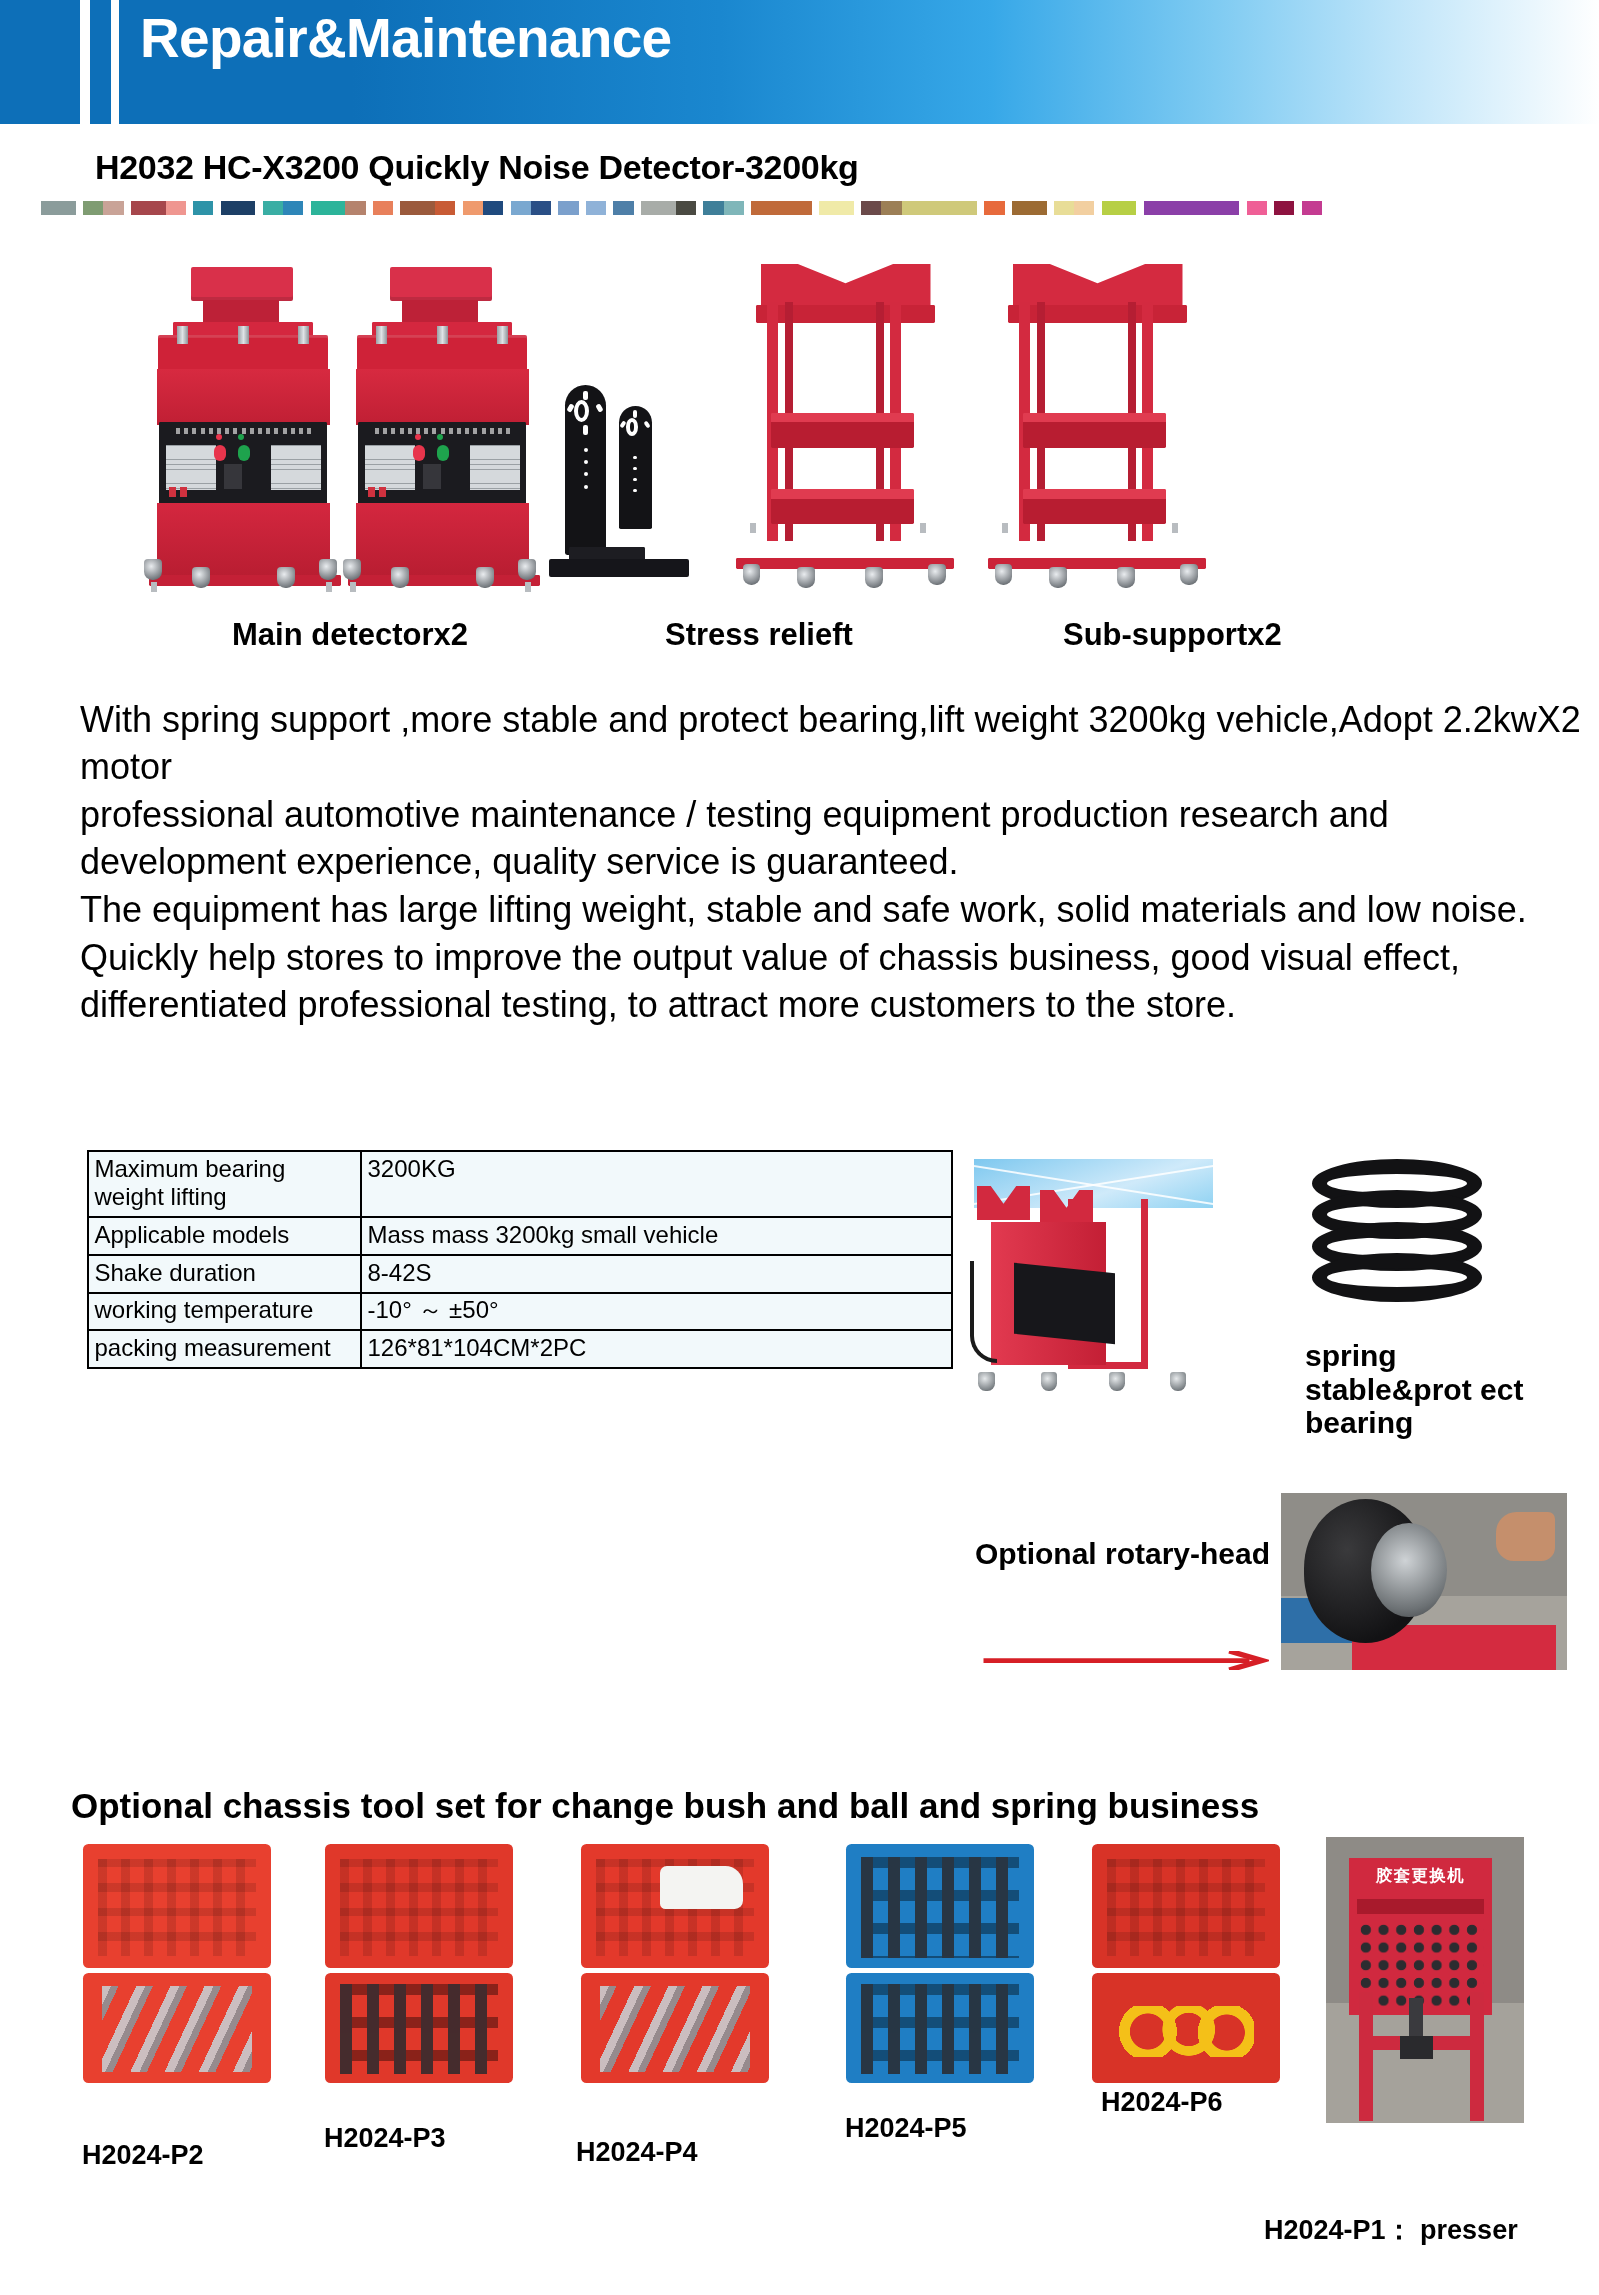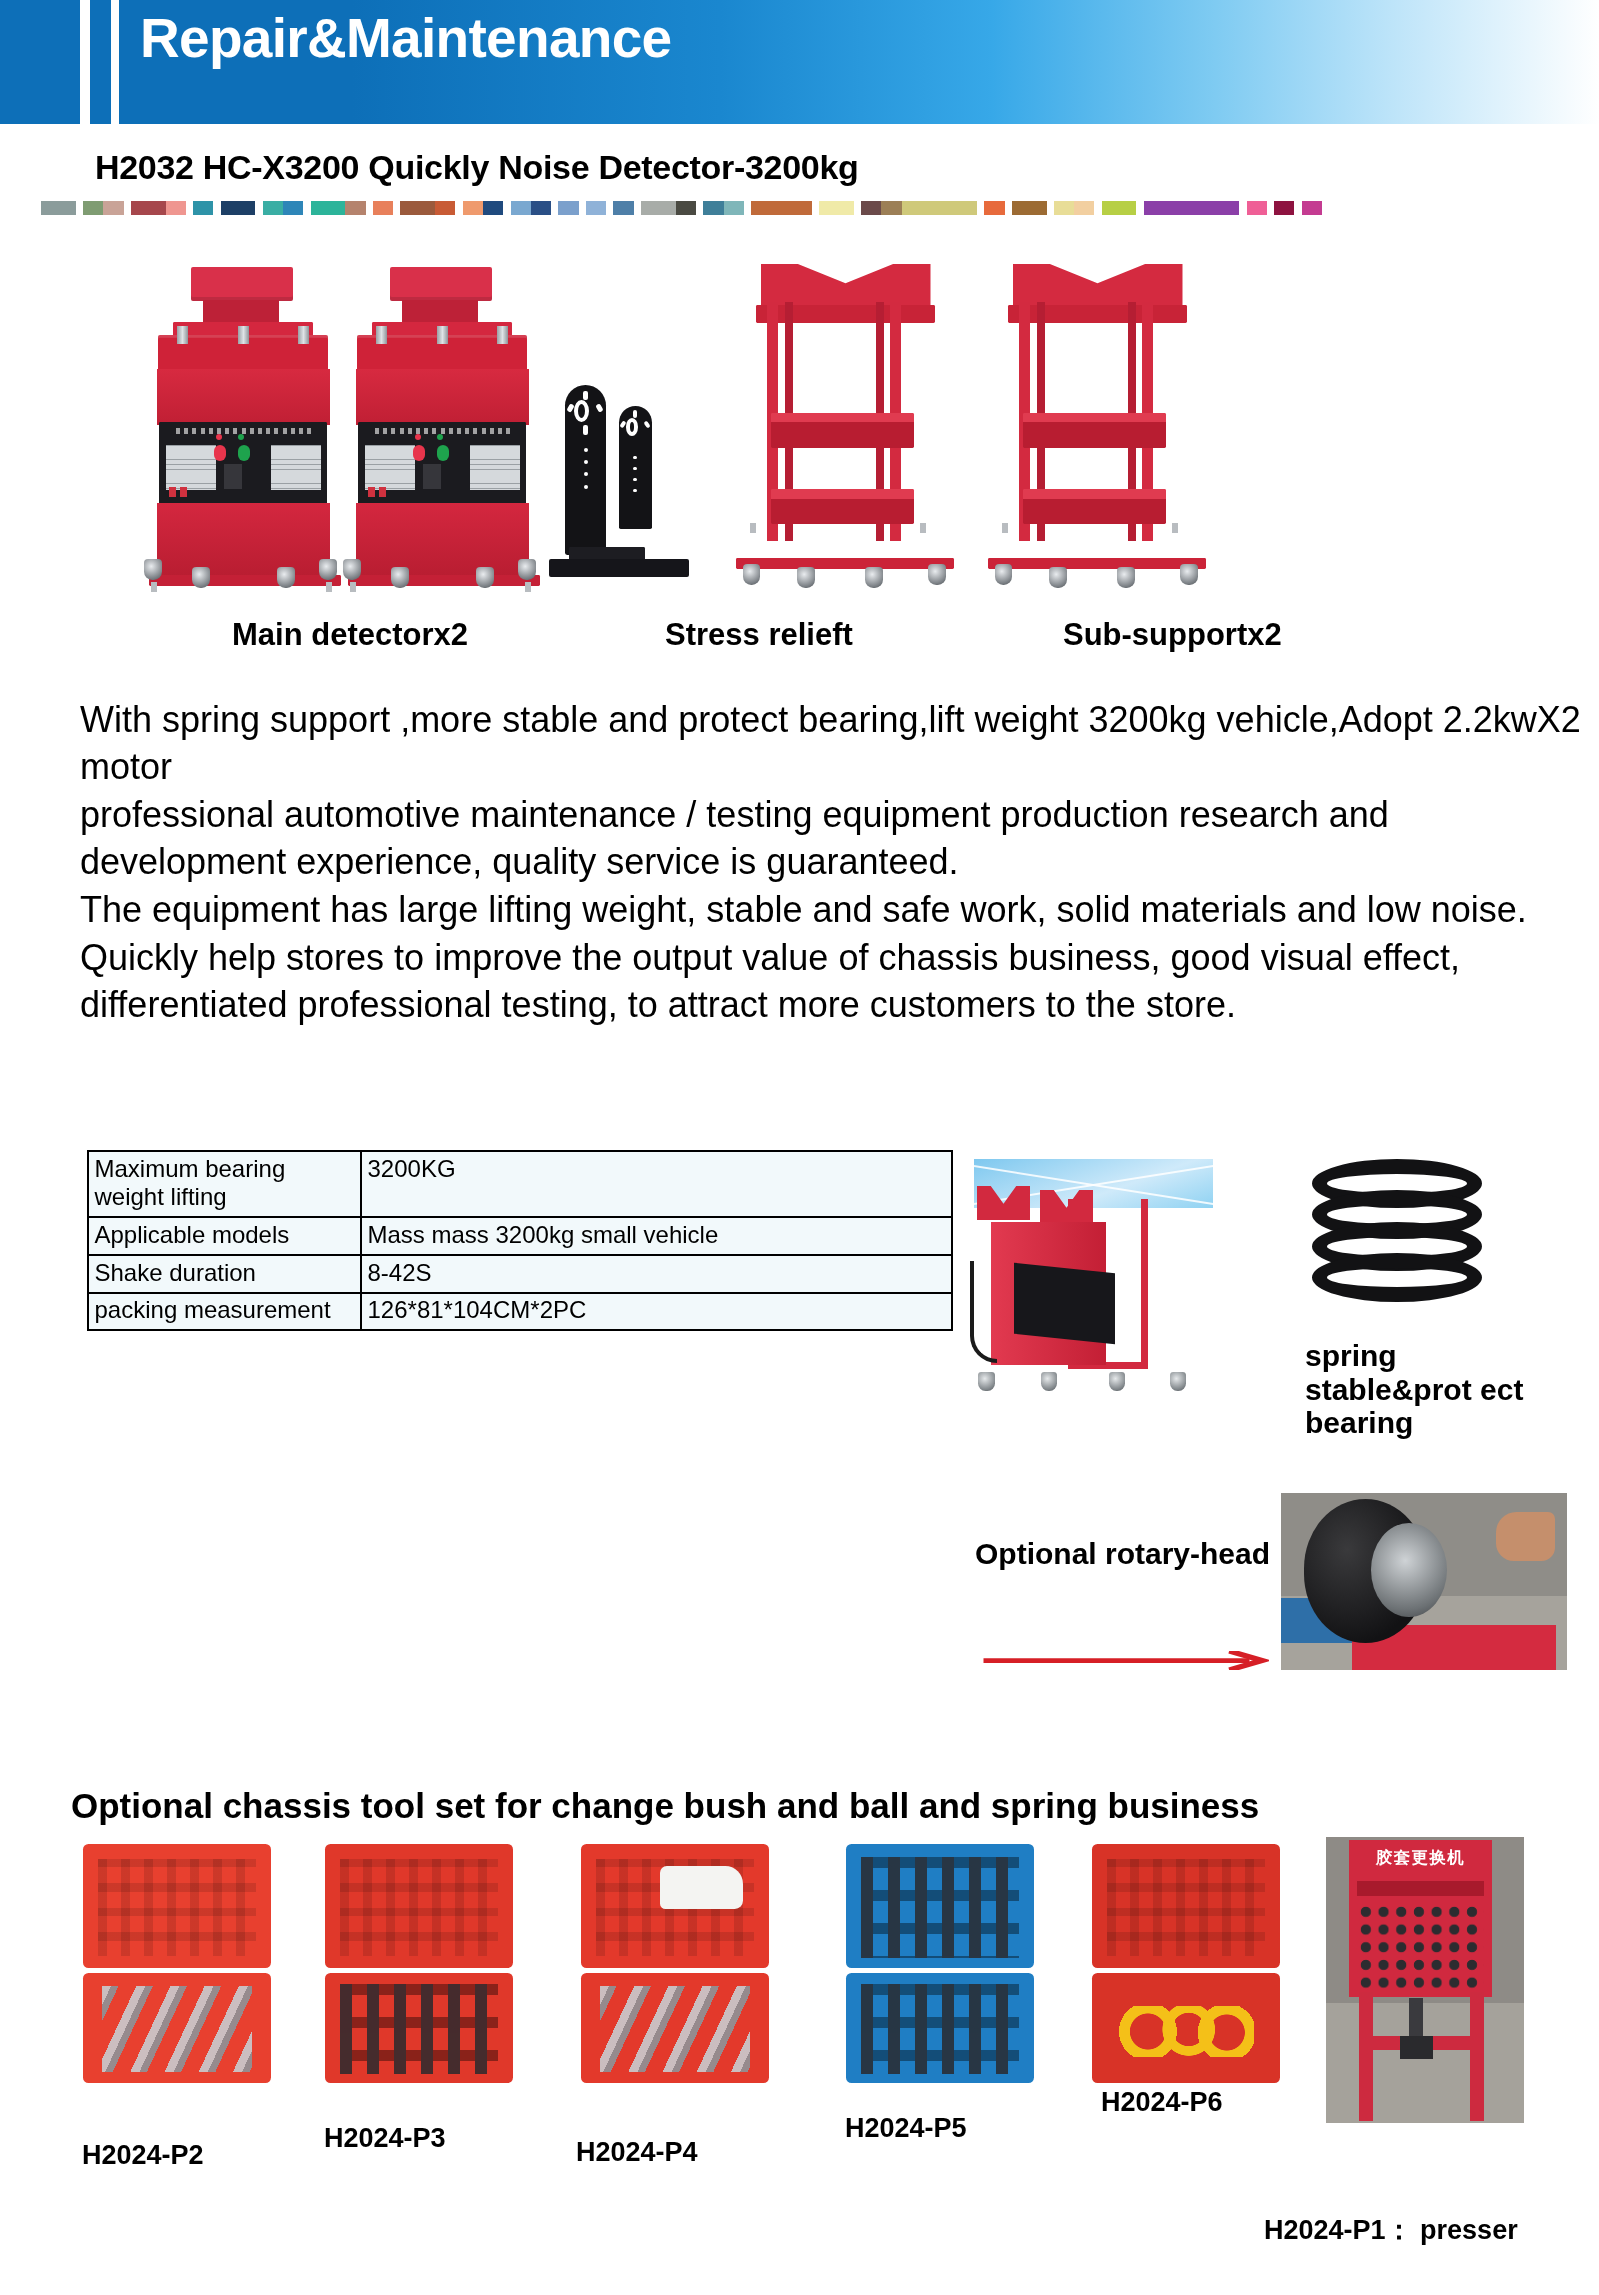--- a/index.html
+++ b/index.html
@@ -372,21 +372,21 @@
     font-size: 27px; font-weight:bold; color:#000; white-space:nowrap;
   }
 
   
   #photo-presser {
     position:absolute; left:1326px; top:1837px; width:198px; height:286px;
     background: linear-gradient(to bottom,#8e8b86 0 58%,#a5a29b 58% 100%);
     overflow:hidden;
   }
   #pp-board {
-    position:absolute; left:23px; top:3px; width:143px; height:157px;
+    position:absolute; left:23px; top:21px; width:143px; height:157px;
     background:#d0293f;
   }
   #pp-cn {
     position:absolute; left:0; top:6.8px; width:143px;
     text-align:center; color:#ffffff; font-size:16.4px; font-weight:bold;
     letter-spacing:1.4px;
   }
   #pp-slot {
     position:absolute; left:8.2px; top:41px; width:127px; height:15px;
     background:#a81a2c;
@@ -645,20 +645,24 @@
       </tr>
       <tr>
         <td class="k">Applicable models</td>
         <td>Mass mass 3200kg small vehicle</td>
       </tr>
       <tr>
         <td class="k">Shake duration</td>
         <td>8-42S</td>
       </tr>
       <tr>
+        <td class="k">working temperature</td>
+        <td>-10° ～ ±50°</td>
+      </tr>
+      <tr>
         <td class="k">packing measurement</td>
         <td>126*81*104CM*2PC</td>
       </tr>
     </tbody>
 </table>
 
 <div id="photo-machine-angle">
   <div id="pma-sky"></div>
   <div class="pma-vtray pma-vtray2"></div>
   <div class="pma-vtray"></div>

